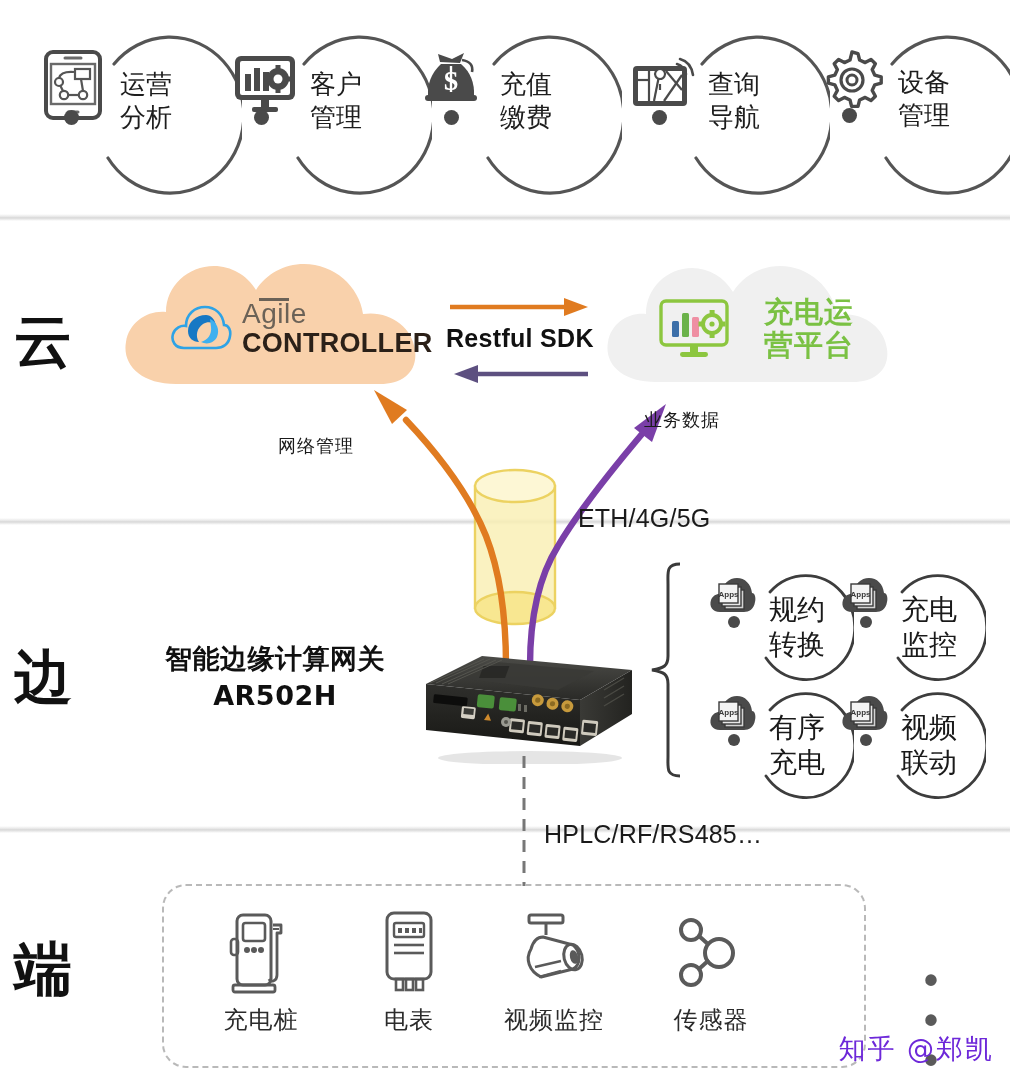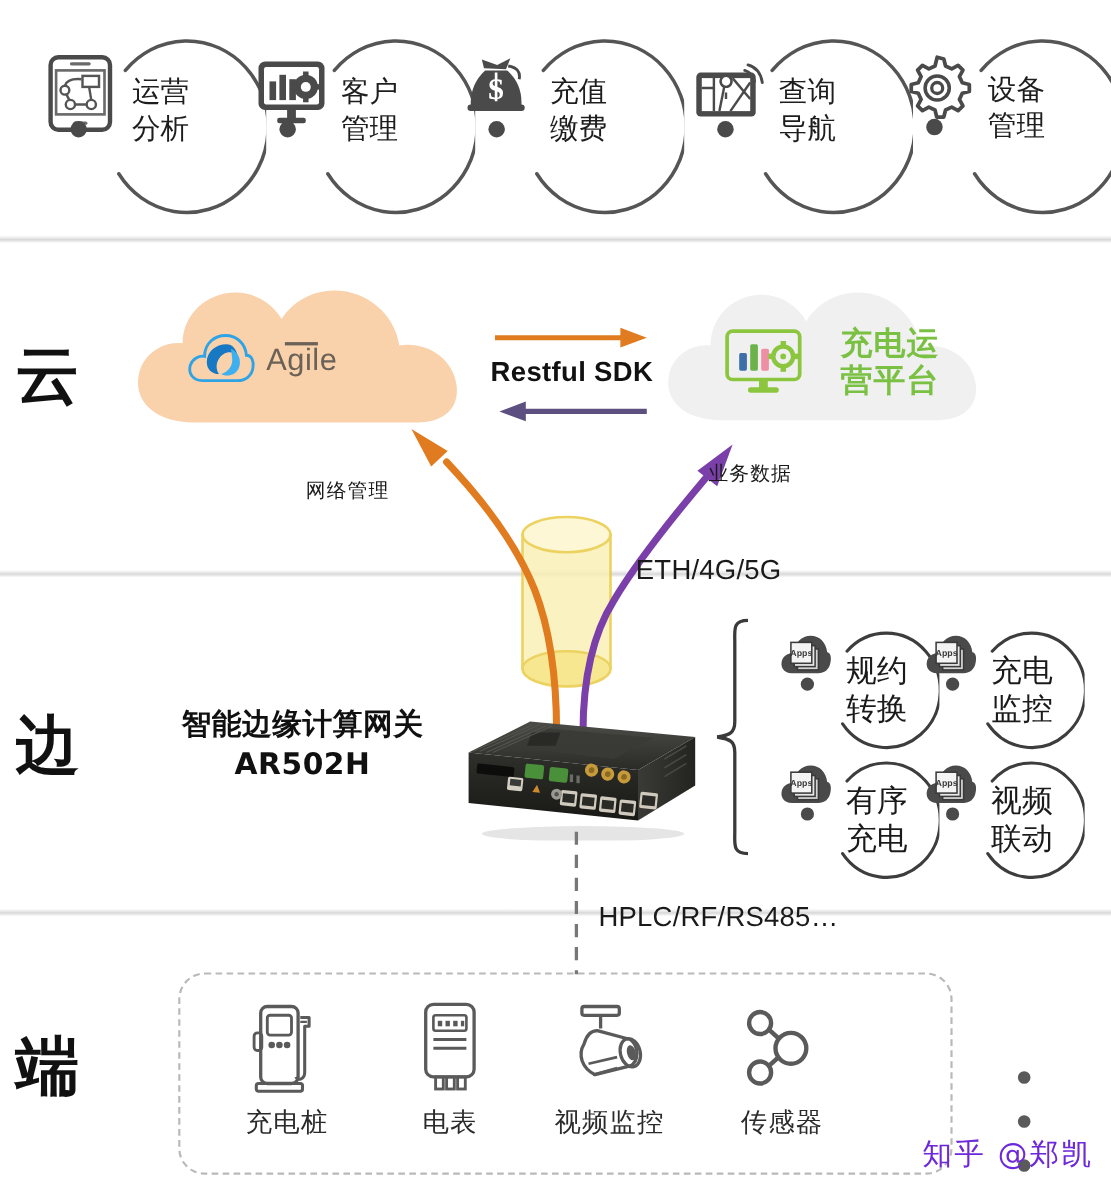--- a/index.html
+++ b/index.html
@@ -281,20 +281,21 @@
         <path d="M14,46 C5,46 1,39 3,32 C5,26 11,23 16,24 C16,12 25,5 35,5
                  C45,5 53,12 54,23 C59,23 61,29 60,34 C59,42 53,46 46,46 Z" fill="none" stroke="#2ea3e6" stroke-width="2.6"></path>
         <path d="M36,13 C26,13 18,20 18,29 C18,36 23,40 29,40 C25,34 27,26 33,22 C38,19 43,20 46,24 C45,17 41,13 36,13 Z" fill="#1778c4"></path>
         <path d="M40,17 C47,20 50,28 47,35 C44,41 37,43 31,40 C38,38 42,32 41,25 Z" fill="#3fb0ef"></path>
       </svg>
       <div class="agile-logo-text">
         <div class="agile-top">
           <span class="agile-bar"></span>
           <span>Agile</span>
         </div>
+        <div class="agile-bottom">CONTROLLER</div>
       </div>
     </div>
   </div>
 
   <div class="cloud-wrap" style="left:600px;top:254px;">
     <svg width="330" height="136" viewBox="0 0 330 136">
       <path d="M56,128 C22,128 4,110 8,88 C11,69 29,58 46,60 C46,34 67,14 92,14
                C109,14 124,23 133,38 C143,22 160,12 180,12 C209,12 233,34 237,61
                C261,57 284,72 287,95 C290,116 274,128 253,128 Z" fill="#f0f0f0"></path>
     </svg>
@@ -347,21 +348,21 @@
       <path d="M14,4 L47,24 L32,38 Z" fill="#e07b20"></path>
     </g>
 
     <g>
       <path d="M170,280 C170,232 178,192 198,160 C218,126 250,86 282,48" fill="none" stroke="#7a3fa8" stroke-width="6.4" stroke-linecap="round"></path>
       <path d="M306,18 L292,56 L274,42 Z" fill="#7a3fa8"></path>
     </g>
   </svg>
 
   <div class="cn-label" style="left:278px;top:434px;">网络管理</div>
-  <div class="cn-label" style="left:644px;top:418px;">业务数据</div>
+  <div class="cn-label" style="left:644px;top:408px;">业务数据</div>
   <div class="en-label" style="left:578px;top:504px;">ETH/4G/5G</div>
 
   <div class="gw-title">
     <span>智能边缘计算网关</span>
     <span>AR502H</span>
   </div>
 
   <div class="router">
     <svg width="218" height="116" viewBox="0 0 218 116">
       <defs>

